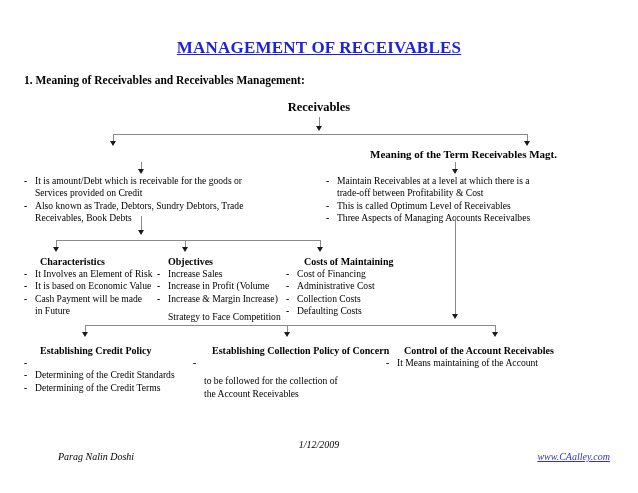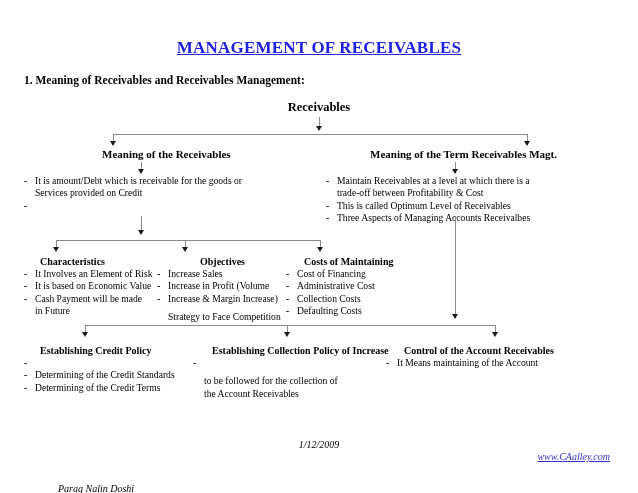--- a/index.html
+++ b/index.html
@@ -87,21 +87,21 @@
   .list-right-top { left: 326px; top: 175px; width: 250px; }
 
   
   .col-head {
     position: absolute;
     font-size: 10px;
     font-weight: bold;
     white-space: nowrap;
   }
   .ch-characteristics { left: 40px;  top: 256px; }
-  .ch-objectives      { left: 168px; top: 256px; margin-left: 32px; }
+  .ch-objectives      { left: 168px; top: 256px; }
   .ch-costs           { left: 304px; top: 256px; }
 
   .list-characteristics { left: 24px;  top: 268px; width: 135px; }
   .list-objectives      { left: 157px; top: 268px; width: 145px; }
   .list-costs           { left: 286px; top: 268px; width: 130px; }
 
   
   .bh2 {
     position: absolute;
     font-size: 10px;
@@ -145,21 +145,20 @@
     height: 1px;
     background: #ffffff;
   }
   .footer-author {
     position: absolute;
     left: 58px;
     top: 451px;
     font-size: 10px;
     font-style: italic;
     font-family: "Liberation Serif", "DejaVu Serif", serif;
-    margin-top: 32px;
   }
   .footer-date {
     position: absolute;
     left: 0;
     top: 439px;
     width: 638px;
     text-align: center;
     font-size: 10px;
     font-style: italic;
   }
@@ -187,36 +186,37 @@
 
   <div class="vline" style="left:319px; top:117px; height:12px;"></div>
   <div class="arrow" style="left:315.5px; top:126px;"></div>
 
   <div class="hline" style="left:113px; top:134px; width:414px;"></div>
   <div class="vline" style="left:113px; top:134px; height:9px;"></div>
   <div class="arrow" style="left:109.5px; top:141px;"></div>
   <div class="vline" style="left:527px; top:134px; height:9px;"></div>
   <div class="arrow" style="left:523.5px; top:141px;"></div>
 
-  <div class="branch-head bh-left">Meaning of the Receivables</div>
   <div class="branch-head bh-right">Meaning of the Term Receivables Magt.</div>
 
   <div class="vline" style="left:141px; top:162px; height:9px;"></div>
   <div class="arrow" style="left:137.5px; top:169px;"></div>
   <div class="vline" style="left:455px; top:162px; height:9px;"></div>
   <div class="arrow" style="left:451.5px; top:169px;"></div>
 
   <div class="blist list-left-top">
     <div class="row">
       <span class="dash">-</span>
       <span class="txt">It is amount/Debt which is receivable for the goods or
 Services provided on Credit</span>
     </div>
     <div class="row">
       <span class="dash">-</span>
+      <span class="txt">Also known as Trade, Debtors, Sundry Debtors, Trade
+Receivables, Book Debts</span>
     </div>
   </div>
 
   <div class="blist list-right-top">
     <div class="row">
       <span class="dash">-</span>
       <span class="txt">Maintain Receivables at a level at which there is a
 trade-off between Profitability &amp; Cost</span>
     </div>
     <div class="row">
@@ -300,21 +300,21 @@
 
   <div class="hline" style="left:85px; top:325px; width:410px;"></div>
   <div class="vline" style="left:495px; top:325px; height:8px;"></div>
   <div class="vline" style="left:85px; top:325px; height:9px;"></div>
   <div class="arrow" style="left:81.5px; top:332px;"></div>
   <div class="vline" style="left:287px; top:325px; height:9px;"></div>
   <div class="arrow" style="left:283.5px; top:332px;"></div>
   <div class="arrow" style="left:491.5px; top:332px;"></div>
 
   <div class="bh2 bh2-credit">Establishing Credit Policy</div>
-  <div class="bh2 bh2-collection">Establishing Collection Policy of Increase</div>
+  <div class="bh2 bh2-collection">Establishing Collection Policy of Concern</div>
   <div class="bh2 bh2-control">Control of the Account Receivables</div>
 
   <div class="blist list-credit">
     <div class="row">
       <span class="dash">-</span>
     </div>
     <div class="row">
       <span class="dash">-</span>
       <span class="txt">Determining of the Credit Standards</span>
     </div>

